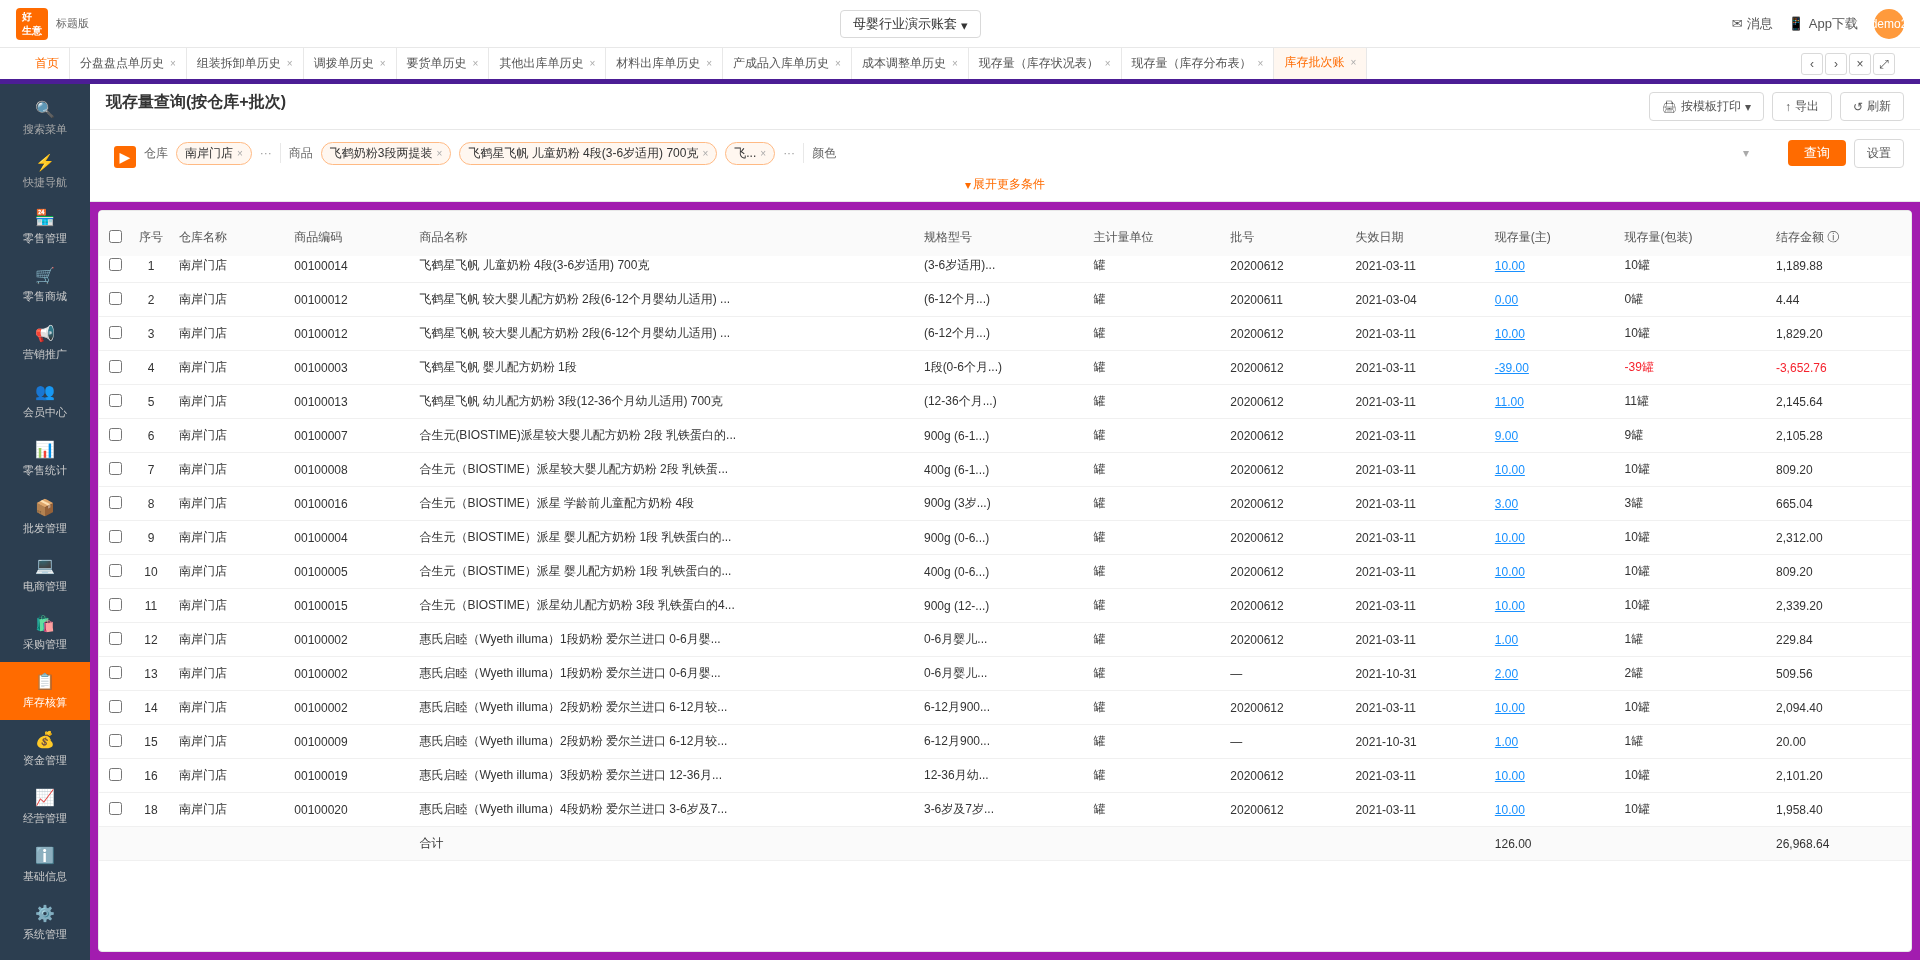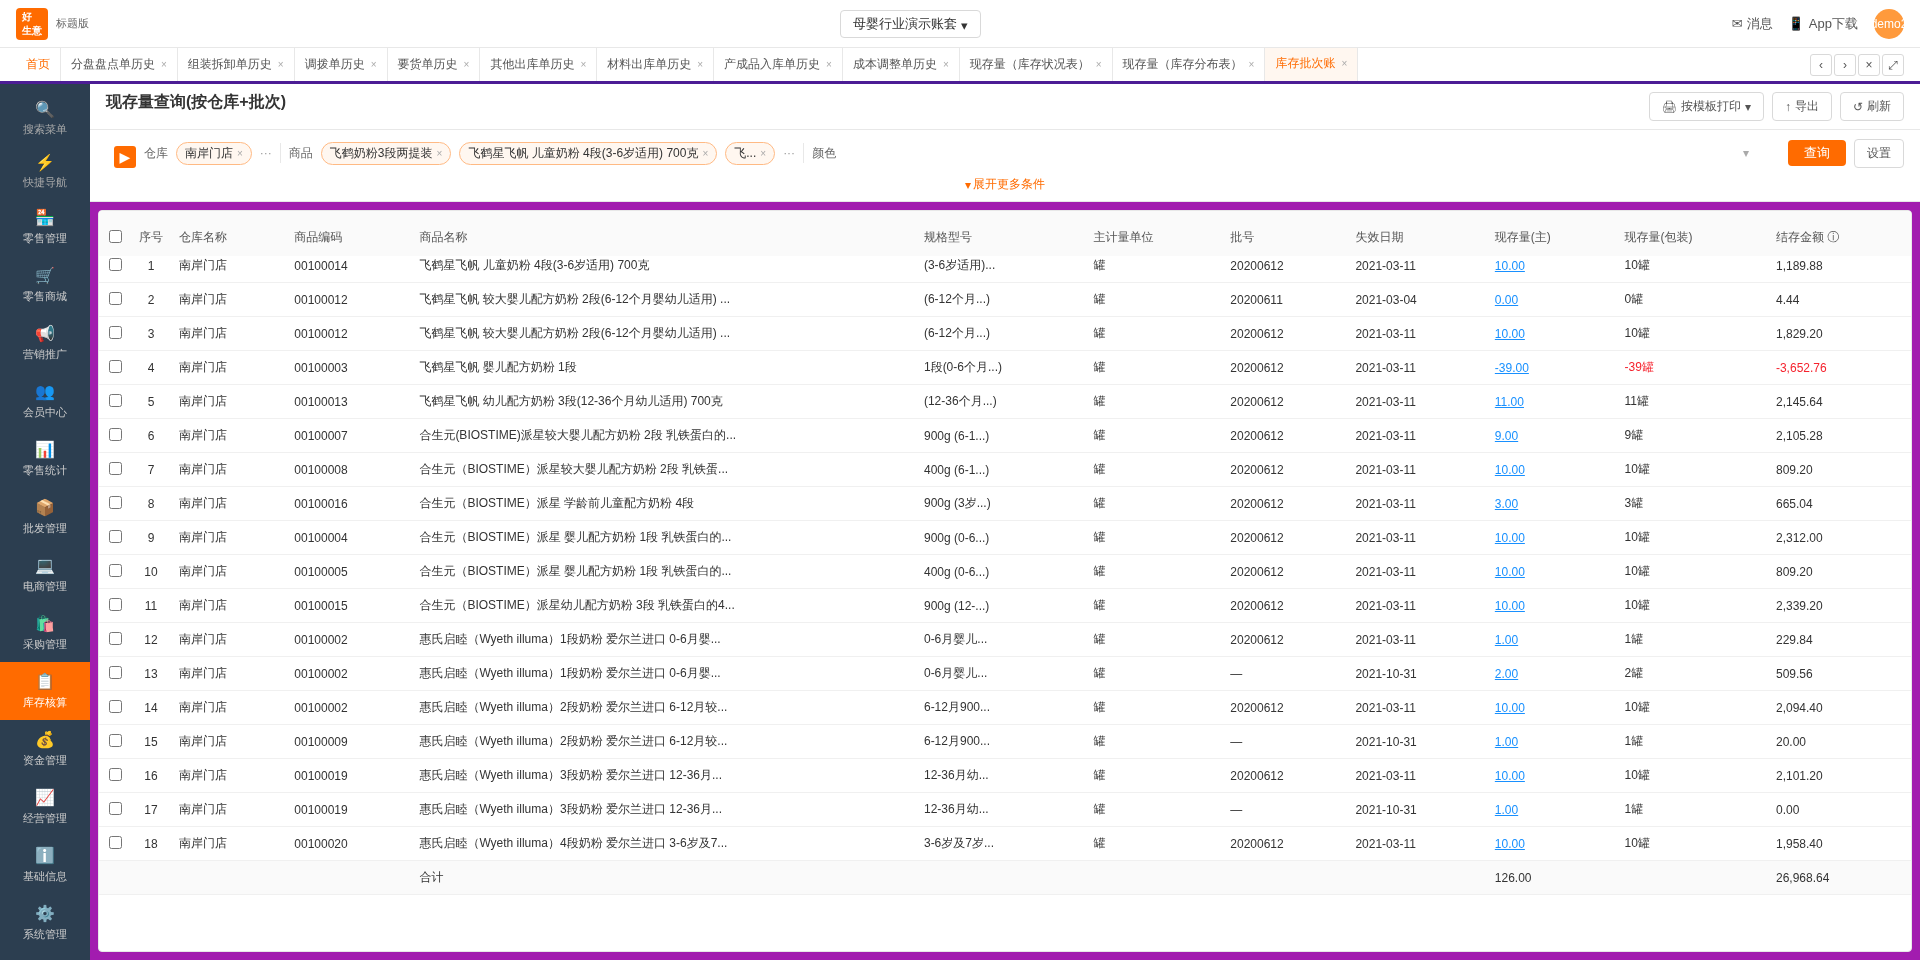--- a/index.html
+++ b/index.html
@@ -9,21 +9,21 @@
     .top-bar { background: #fff; display: flex; align-items: center; justify-content: space-between; padding: 0 16px; height: 48px; border-bottom: 1px solid #e8e8e8; flex-shrink: 0; }
     .logo-area { display: flex; align-items: center; gap: 8px; }
     .logo-icon { width: 32px; height: 32px; background: #ff6b00; border-radius: 4px; display: flex; align-items: center; justify-content: center; color: white; font-size: 10px; font-weight: bold; }
     .logo-text { font-size: 11px; color: #666; line-height: 1.3; }
     .store-selector { display: flex; align-items: flex-end; gap: 4px; padding: 4px 12px; border: 1px solid #d9d9d9; border-radius: 4px; cursor: pointer; font-size: 13px; color: #333; background: #fff; }
     .top-actions { display: flex; align-items: center; gap: 16px; color: #555; font-size: 13px; }
     .top-actions span { display: flex; align-items: center; gap: 4px; cursor: pointer; }
     .avatar { width: 30px; height: 30px; border-radius: 50%; background: #ff9a3c; display: flex; justify-content: center; color: white; font-size: 12px; }
 
     
-    .tab-bar { background: #fff; display: flex; align-items: center; padding: 0 16px; height: 36px; border-bottom: 3px solid #4c1d95; flex-shrink: 0; overflow: hidden; }
+    .tab-bar { background: #fff; display: flex; align-items: center; padding: 0 25px; height: 36px; border-bottom: 5px solid #4c1d95; flex-shrink: 0; overflow: hidden; }
     .tab-item { display: flex; align-items: center; gap: 4px; padding: 0 10px; height: 36px; font-size: 12px; color: #555; cursor: pointer; border-right: 1px solid #e8e8e8; white-space: nowrap; flex-shrink: 0; }
     .tab-item.active { color: #ff6b00; border-bottom: 2px solid #ff6b00; background: #fff7f0; }
     .tab-item .close-x { color: #aaa; font-size: 10px; margin-left: 2px; }
     .tab-home { color: #ff6b00; font-weight: 500; }
     .tab-nav-arrows { display: flex; align-items: center; gap: 2px; margin-left: auto; }
     .tab-nav-btn { width: 22px; height: 22px; display: flex; align-items: center; justify-content: center; border: 1px solid #d9d9d9; border-radius: 3px; cursor: pointer; color: #555; font-size: 12px; }
 
     
     .main-layout { display: flex; flex: 1; overflow: hidden; }
 
@@ -493,34 +493,20 @@
     <td>12-36月幼...</td>
     <td>罐</td>
     <td>20200612</td>
     <td>2021-03-11</td>
     <td class=" underline">10.00</td>
     <td class="">10罐</td>
     <td class="">2,101.20</td>
   </tr>
             <tr>
     <td class="col-check"><input type="checkbox" style=""></td>
-    <td class="col-num">17</td>
-    <td>南岸门店</td>
-    <td>00100019</td>
-    <td style="max-width:280px; overflow:hidden; text-overflow:ellipsis; white-space:nowrap;">惠氏启睦（Wyeth illuma）3段奶粉 爱尔兰进口 12-36月...</td>
-    <td>12-36月幼...</td>
-    <td>罐</td>
-    <td>—</td>
-    <td>2021-10-31</td>
-    <td class=" underline">1.00</td>
-    <td class="">1罐</td>
-    <td class="">0.00</td>
-  </tr>
-            <tr>
-    <td class="col-check"><input type="checkbox" style=""></td>
     <td class="col-num">18</td>
     <td>南岸门店</td>
     <td>00100020</td>
     <td style="max-width:280px; overflow:hidden; text-overflow:ellipsis; white-space:nowrap;">惠氏启睦（Wyeth illuma）4段奶粉 爱尔兰进口 3-6岁及7...</td>
     <td>3-6岁及7岁...</td>
     <td>罐</td>
     <td>20200612</td>
     <td>2021-03-11</td>
     <td class=" underline">10.00</td>
     <td class="">10罐</td>

